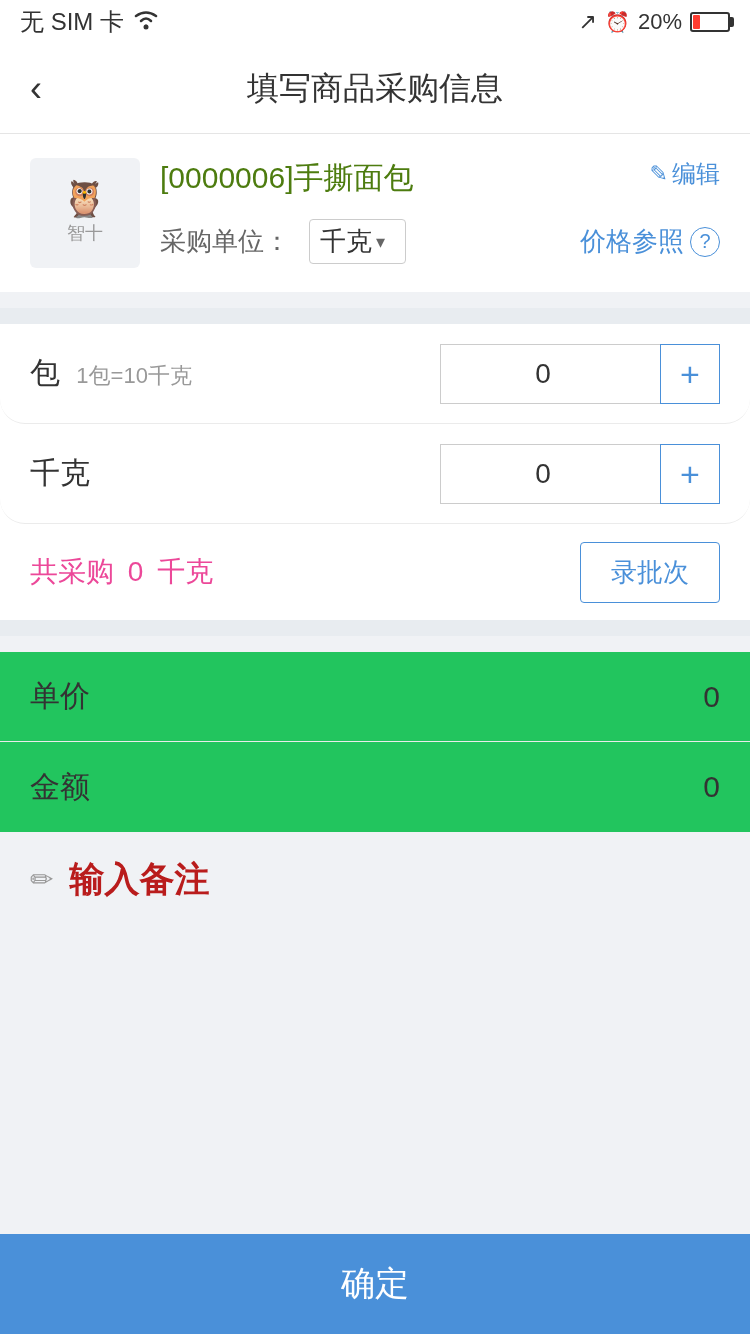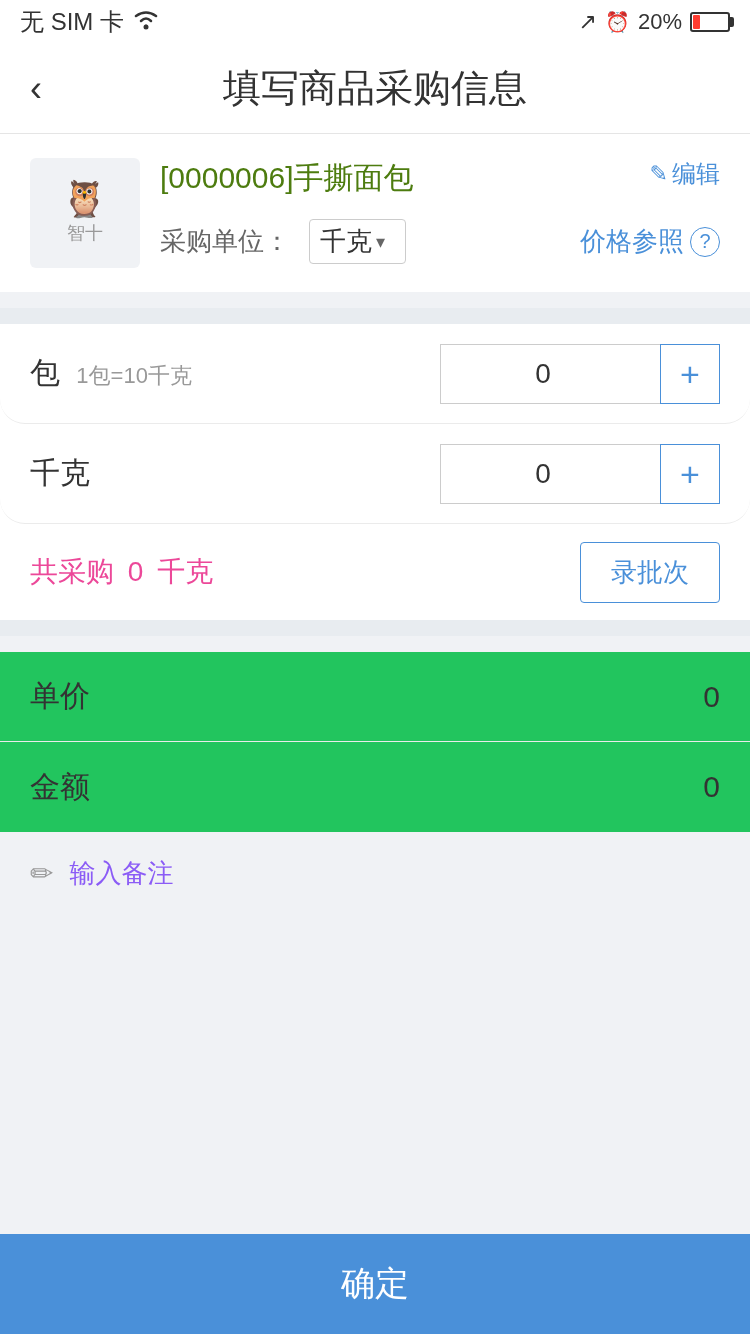--- a/index.html
+++ b/index.html
@@ -68,21 +68,21 @@
       border-bottom: 1px solid #e5e5e5;
     }
     .nav-back {
       position: absolute;
       left: 30px;
       font-size: 36px;
       color: #333;
       cursor: pointer;
     }
     .nav-title {
-      font-size: 38px;
+      font-size: 32px;
       font-weight: 500;
       color: #333;
     }
 
     
     .product-card {
       background: #fff;
       padding: 24px 30px;
       display: flex;
       align-items: flex-start;
@@ -291,22 +291,23 @@
       display: flex;
       align-items: center;
       gap: 16px;
       margin-top: 0;
     }
     .remark-icon {
       font-size: 28px;
       color: #999;
     }
     .remark-placeholder {
-      font-size: 26px;
-      color: #8b5cf6;
+      font-size: 35px;
+      color: #b91c1c;
+      font-weight: bold;
     }
 
     
     .confirm-btn {
       position: fixed;
       bottom: 0;
       left: 0;
       width: 750px;
       height: 100px;
       background: #4a90d9;

